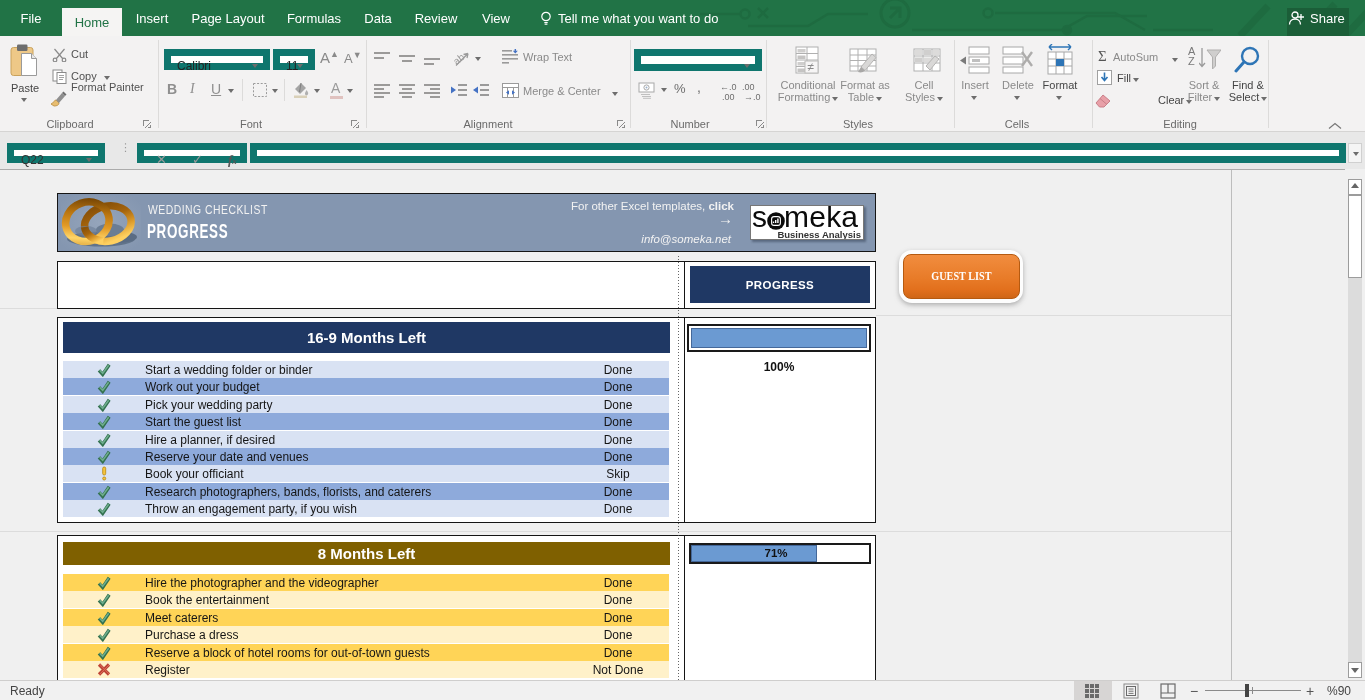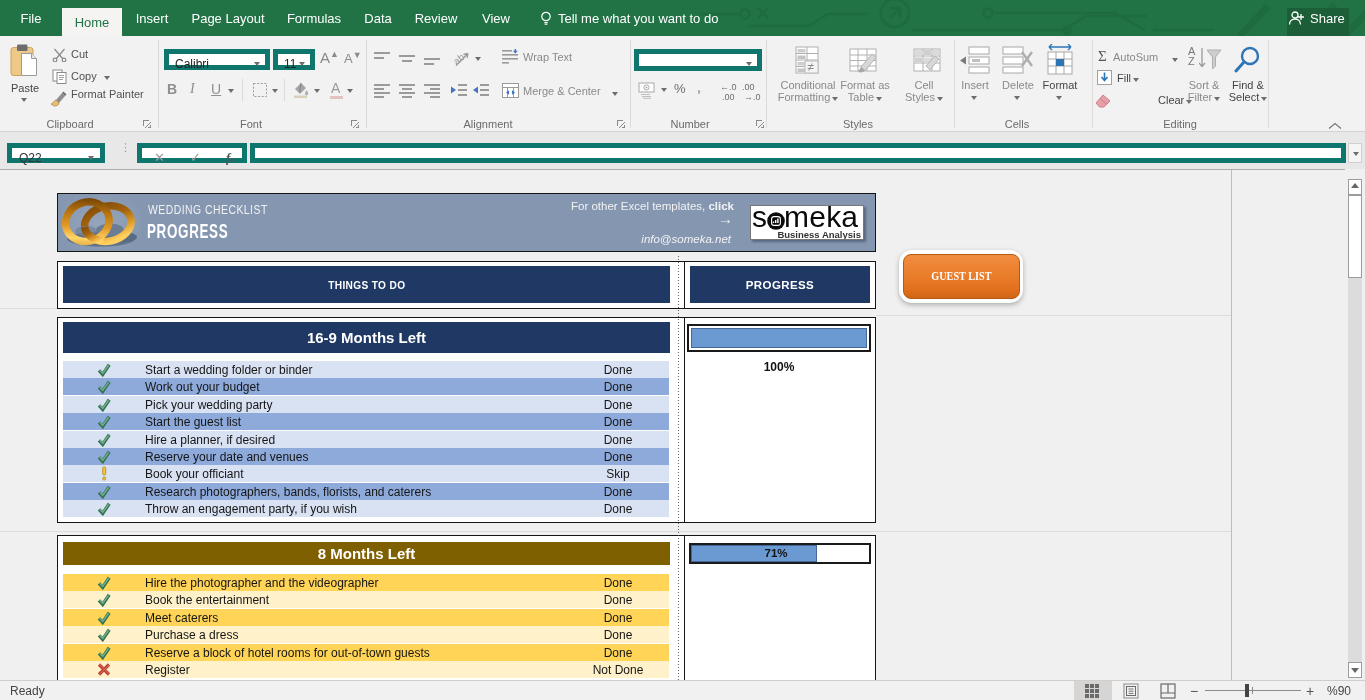--- a/index.html
+++ b/index.html
@@ -27,21 +27,21 @@
  linear-gradient(to bottom, transparent 55%, #8a8a8a 55%) 100% 0/1.4px 100% no-repeat; }
 .btxt { position:absolute; font-size:11px; color:#454545; text-align:center; }
 .stxt { position:absolute; font-size:11px; color:#454545; white-space:nowrap; }
 .caret { display:inline-block; width:0; height:0; border:3.5px solid transparent; border-top:4px solid #6d6d6d; vertical-align:middle; margin-left:2px; position:relative; top:2px;}
 .caret2 { position:absolute; width:0; height:0; border:3.5px solid transparent; border-top:4px solid #6d6d6d; }
 .alni { position:absolute; width:17px; height:13px; }
 .alni i { position:absolute; height:2px; background:#9b9a99; }
 
 
 #fbar { left:0; top:131px; width:1365px; height:38px; background:#e8e8e8; border-top:1px solid #d5d4d3; }
-.fwhite { position:absolute; background:#fff; border:5px solid #0f766e; }
+.fwhite { position:absolute; background:#fff; border:7px solid #0f766e; }
 
 
 #sheet { left:0; top:170px; width:1232px; height:510px; background:#f0f0f0; overflow:hidden; border-right:1px solid #bdbdbd; }
 .wbox { position:absolute; background:#fff; border:1px solid #151515; }
 .navy { background:#1f3864; color:#fff; font-weight:bold; text-align:center; position:absolute; }
 .rowline { position:absolute; left:0; width:1345px; height:1px; background:#dcdcdc; }
 
 
 .trow { position:absolute; left:6px; width:606px; height:17px; font-size:12px; color:#151515; }
 .trow .tt { position:absolute; left:82px; top:2px; }
@@ -130,21 +130,21 @@
           <path d="M7 6.5 h5 M7 8.5 h5 M7 10.5 h4" stroke-width="0.8"></path>
         </g>
   </svg>
   <div class="stxt" style="left:71px;top:34px;color:#515151;">Copy</div>
   <span class="caret2" style="left:104px;top:40px;"></span>
   <svg style="position:absolute;left:50px;top:55px" width="17" height="16" viewBox="0 0 17 16">
     <path d="M1 13 c3-1 3-4 5-4 l3 3 c0 2-2 3-5 3 z" fill="#e8bd6f" stroke="#c49a50"></path>
     <path d="M6 9 L12 2 l3 3 -6 7 z" fill="#8f8f8f"></path>
     <path d="M12 2 l3 3 1.5-1.5 -3-3 z" fill="#6f6f6f"></path>
   </svg>
-  <div class="stxt" style="left:71px;top:52px;color:#515151;">Format Painter</div>
+  <div class="stxt" style="left:71px;top:45px;color:#515151;">Format Painter</div>
   <div class="glabel" style="left:30px;width:80px;">Clipboard</div>
   <div class="launch" style="left:143px;"></div>
   <div class="rsep" style="left:158px;"></div>
 
   <div class="fwhite" style="left:164px;top:13px;width:106px;height:21px;">
     <span style="position:absolute;left:6px;top:3px;font-size:12px;color:#222;">Calibri</span>
     <span class="caret2" style="right:5px;top:8px;"></span>
   </div>
   <div class="fwhite" style="left:273px;top:13px;width:42px;height:21px;">
     <span style="position:absolute;left:6px;top:3px;font-size:12px;color:#222;">11</span>
@@ -450,21 +450,20 @@
       <svg style="position:absolute;left:16px;top:6px" width="18" height="18" viewBox="0 0 18 18">
         <circle cx="9" cy="9" r="8.8" fill="#0b0b0b"></circle>
         <rect x="4.6" y="4.6" width="8.8" height="8.8" rx="2.4" fill="none" stroke="#fff" stroke-width="1.1"></rect>
         <path d="M6.5 11 v-1.6 M8.7 11 v-3 M10.9 11 v-4.4" stroke="#fff" stroke-width="1.4"></path>
       </svg>
       <div style="position:absolute;right:2px;top:22.5px;font-size:9.5px;font-weight:bold;color:#333;">Business Analysis</div>
     </div>
   </div>
 
   <div class="wbox" style="left:57px;top:91px;width:819px;height:48px;"></div>
-  <div class="navy" style="left:63px;top:96px;width:607px;height:37px;font-size:11.5px;letter-spacing:0.4px;line-height:38px;"><span style="display:inline-block;transform:scaleX(0.88);">THINGS TO DO</span></div>
   <div class="navy" style="left:690px;top:96px;width:180px;height:37px;font-size:11.5px;letter-spacing:0.4px;line-height:38px;">PROGRESS</div>
   <div style="position:absolute;left:684px;top:91px;width:1px;height:48px;background:#151515;"></div>
 
   <div class="wbox" style="left:57px;top:147px;width:819px;height:206px;"></div>
   <div style="position:absolute;left:684px;top:147px;width:1px;height:206px;background:#151515;"></div>
   <div class="navy" style="left:63px;top:152px;width:607px;height:31px;font-size:15px;line-height:31px;">16-9 Months Left</div>
   <div id="rows1" style="position:absolute;left:57px;top:191px;">
   <div class="trow" style="top:0.0px;background:#d9e2f3;">
           <svg class="ric" viewBox="0 0 16 15">
             <path d="M3 8.4 L6.7 12.4 L13.2 2.8" stroke="#33714f" stroke-width="3.4" fill="none"></path>

